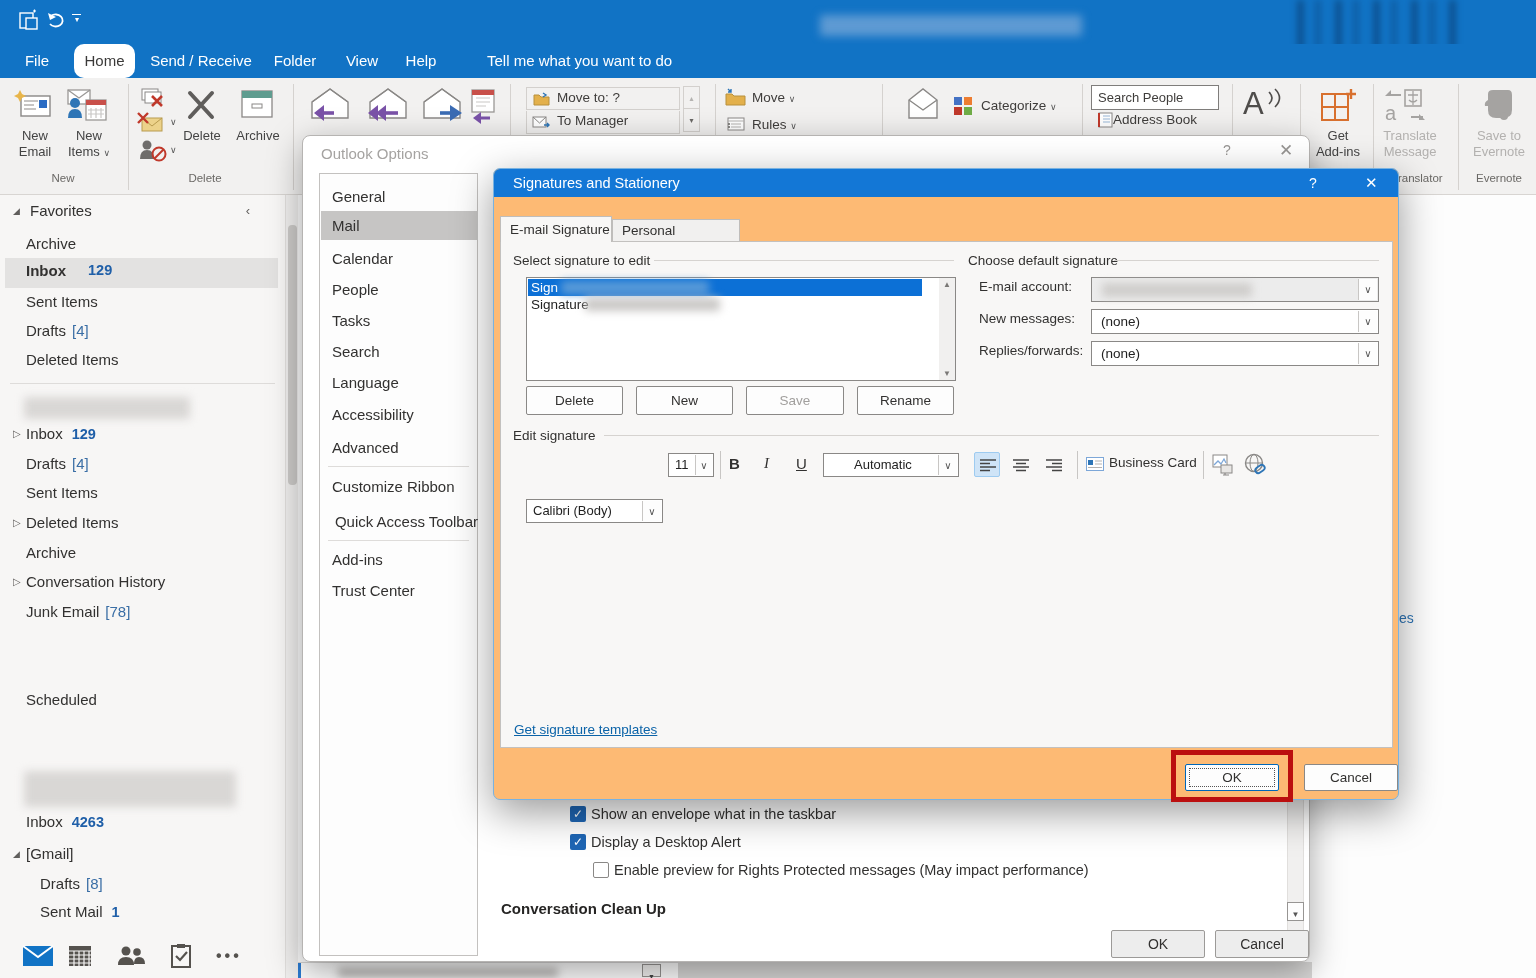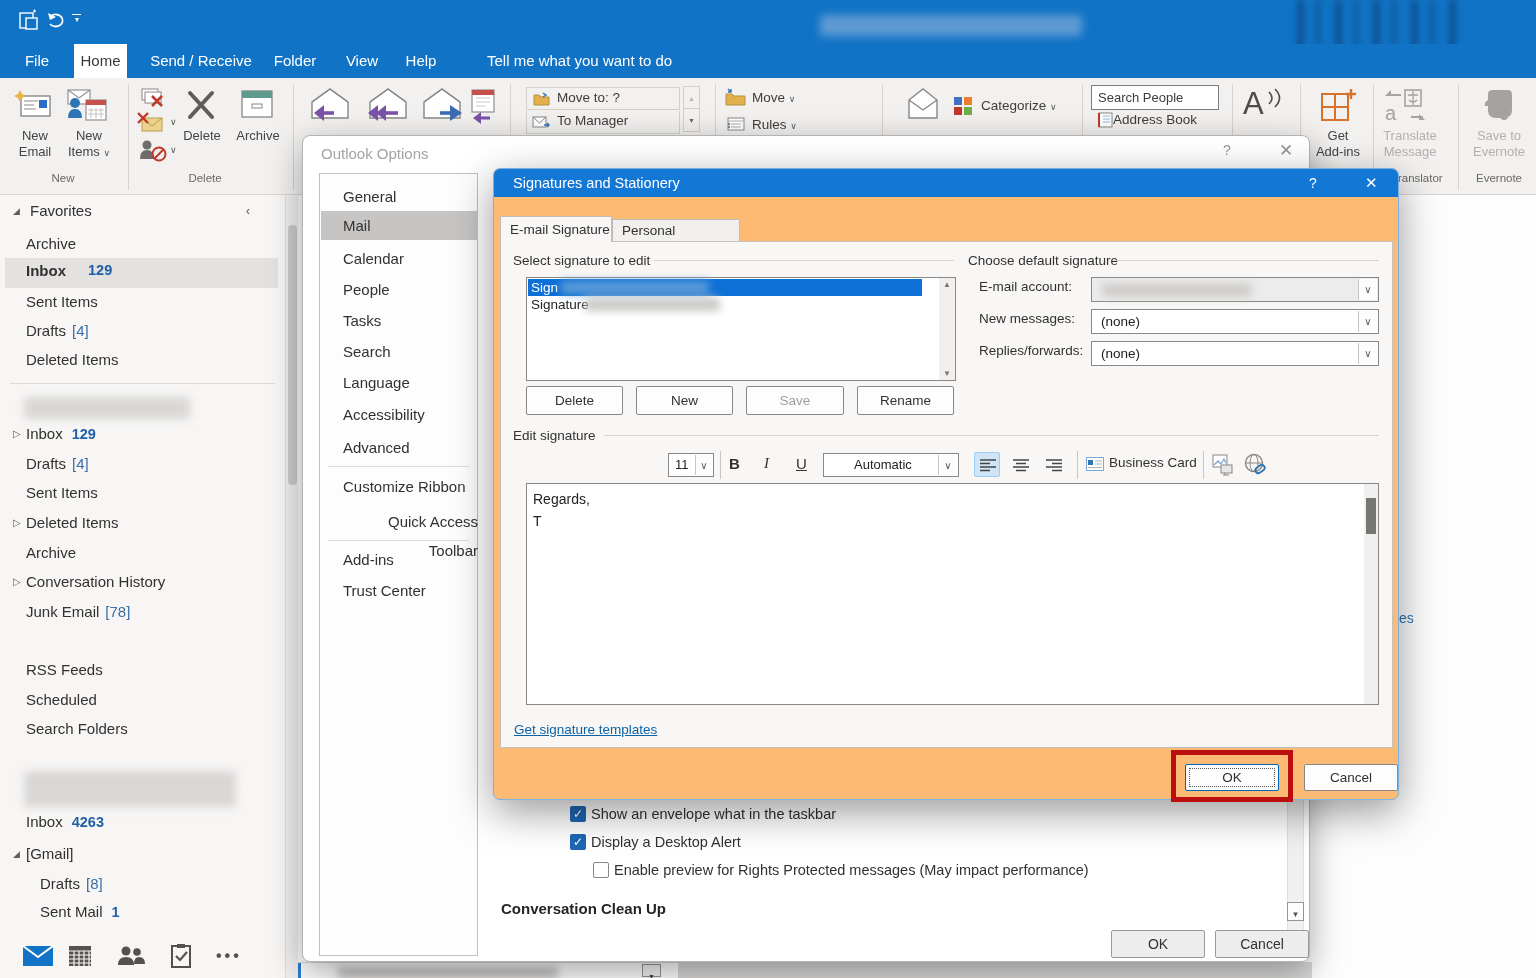--- a/index.html
+++ b/index.html
@@ -26,21 +26,21 @@
   .sarrow { position:absolute; left:13px; top:0; font-size:10px; color:#605e5c; }
   .bottomnav { position:absolute; left:0; top:740px; width:285px; height:43px; }
   
   .btn { position:absolute; background:#fdfdfd; border:1px solid #8a8886; font-size:13.5px; color:#323130; text-align:center; border-radius:2px; }
   .combo { position:absolute; background:#fff; border:1px solid #8a8886; font-size:13.5px; color:#222; }
   .combo .cbox { position:absolute; right:1px; top:1px; bottom:1px; width:19px; background:#fdfdfd; border-left:1px solid #c8c6c4; text-align:center; }
   .cbox span { font-size:10px; color:#555; line-height:21px; }
   .hdrline { position:absolute; height:1px; background:#d6d3d0; }
   
   .options { left:302px; top:135px; width:1008px; height:827px; background:#fff; border:1px solid #b6b4b2; border-radius:8px; box-shadow:0 10px 34px rgba(0,0,0,0.35); }
-  .navitem { position:absolute; left:1px; width:157px; height:29px; line-height:29px; padding-left:22px; font-size:15px; color:#323130; }
+  .navitem { position:absolute; left:1px; width:157px; height:29px; line-height:29px; padding-left:11px; font-size:15px; color:#323130; }
   .checkrow { position:absolute; font-size:14.5px; color:#323130; height:18px; line-height:18px; }
   .cb { position:absolute; width:16px; height:16px; border-radius:2px; }
   .cb.on { background:#1e66b5; color:#fff; font-size:12px; text-align:center; line-height:16px; }
   .cb.off { background:#fff; border:1px solid #8a8886; }
   .graybtn { position:absolute; background:#ededed; border:1px solid #9c9a98; border-radius:2px; font-size:14px; color:#323130; text-align:center; }
   
   .sig { left:493px; top:168px; width:906px; height:632px; background:#fdba74; border:1px solid #79b2e0; border-radius:7px; box-shadow:0 12px 40px rgba(0,0,0,0.4); }
   .sigtitle { position:absolute; left:0; top:0; width:904px; height:28px; background:#1377d6; border-radius:6px 6px 0 0; }
   .lbl { position:absolute; font-size:13.5px; color:#323130; }
   .alignbtn { position:absolute; width:26px; height:25px; border:1px solid transparent; border-radius:2px; }
@@ -65,21 +65,21 @@
     <div class="abs" style="left:72px;top:14px;width:10px;">
       <div style="border-top:1.5px solid #fff;width:9px;"></div>
       <div style="color:#fff;font-size:8px;line-height:9px;text-align:center;">▾</div>
     </div>
     <div class="abs blurblock" style="left:820px;top:15px;width:262px;height:21px;background:#5e9ad3;"></div>
     <div class="abs" style="left:1297px;top:0;width:166px;height:57px;filter:blur(3px);background:repeating-linear-gradient(90deg, rgba(9,56,105,0.55) 0 7px, rgba(17,115,197,0) 7px 18px, rgba(9,56,105,0.35) 18px 24px, rgba(17,115,197,0) 24px 38px);"></div>
   </div>
 
   <div class="abs tabrow">
     <div class="tab" style="left:14px;width:46px;">File</div>
-    <div class="tab active" style="left:74px;width:53px;">Home</div>
+    <div class="tab active" style="left:74px;width:61px;border-radius:10px;">Home</div>
     <div class="tab" style="left:146px;width:110px;">Send / Receive</div>
     <div class="tab" style="left:264px;width:62px;">Folder</div>
     <div class="tab" style="left:336px;width:52px;">View</div>
     <div class="tab" style="left:396px;width:50px;">Help</div>
     <svg class="abs" style="left:464px;top:50px;" width="15" height="22" viewBox="0 0 15 22">
       <circle cx="7.5" cy="8" r="5.5" fill="none" stroke="#fff" stroke-width="1.4"></circle>
       <path d="M5 14 h5 M5.5 16.5 h4 M6 19 h3" stroke="#fff" stroke-width="1.2"></path>
     </svg>
     <div class="tab" style="left:487px;width:210px;text-align:left;">Tell me what you want to do</div>
   </div>
@@ -306,23 +306,21 @@
     <div class="abs" style="left:10px;top:188px;width:265px;height:1px;background:#dedcda;"></div>
     <div class="abs blurblock" style="left:24px;top:202px;width:166px;height:22px;background:#d9d7d5;"></div>
 
     <div class="srow" style="top:228px;"><span class="sarrow">▷</span><span style="margin-left:26px;">Inbox</span><span class="scount">129</span></div>
     <div class="srow" style="top:258px;"><span style="margin-left:26px;">Drafts</span><span class="sbracket">[4]</span></div>
     <div class="srow" style="top:287px;"><span style="margin-left:26px;">Sent Items</span></div>
     <div class="srow" style="top:317px;"><span class="sarrow">▷</span><span style="margin-left:26px;">Deleted Items</span></div>
     <div class="srow" style="top:347px;"><span style="margin-left:26px;">Archive</span></div>
     <div class="srow" style="top:376px;"><span class="sarrow">▷</span><span style="margin-left:26px;">Conversation History</span></div>
     <div class="srow" style="top:406px;"><span style="margin-left:26px;">Junk Email</span><span class="sbracket">[78]</span></div>
-    <div class="srow" style="top:464px;"><span style="margin-left:26px;">RSS Feeds</span></div>
     <div class="srow" style="top:494px;"><span style="margin-left:26px;">Scheduled</span></div>
-    <div class="srow" style="top:523px;"><span style="margin-left:26px;">Search Folders</span></div>
     <div class="abs blurblock" style="left:24px;top:576px;width:212px;height:36px;background:#d9d7d5;"></div>
 
     <div class="srow" style="top:616px;"><span style="margin-left:26px;">Inbox</span><span class="scount">4263</span></div>
     <div class="srow" style="top:648px;"><span class="sarrow" style="font-size:9px;">◢</span><span style="margin-left:26px;">[Gmail]</span></div>
     <div class="srow" style="top:678px;"><span style="margin-left:40px;">Drafts</span><span class="sbracket">[8]</span></div>
     <div class="srow" style="top:706px;"><span style="margin-left:40px;">Sent Mail</span><span class="scount">1</span></div>
 
     <div class="bottomnav">
       <svg class="abs" style="left:22px;top:10px;" width="32" height="22" viewBox="0 0 32 22">
         <rect x="1" y="1" width="30" height="20" fill="#1173c5"></rect>
@@ -504,26 +502,20 @@
       <rect x="9" y="11" width="11" height="8" fill="#e8e6e4" stroke="#8a8886"></rect>
       <path d="M13 19 v2 M11 21 h6" stroke="#8a8886" stroke-width="1.2"></path>
     </svg>
     <svg class="abs" style="left:750px;top:284px;" width="23" height="23" viewBox="0 0 23 23">
       <circle cx="10" cy="10" r="8.5" fill="none" stroke="#8a8886" stroke-width="1.4"></circle>
       <ellipse cx="10" cy="10" rx="4" ry="8.5" fill="none" stroke="#8a8886"></ellipse>
       <path d="M2 10 h16" stroke="#8a8886"></path>
       <rect x="11" y="13" width="10" height="6" rx="3" fill="none" stroke="#2e75b6" stroke-width="1.8" transform="rotate(-35 16 16)"></rect>
     </svg>
 
-    <div class="abs" style="left:32px;top:314px;width:853px;height:222px;background:#fff;border:1px solid #8a8886;">
-      <div style="position:absolute;left:6px;top:4px;font-size:14px;color:#222;line-height:22px;"><span>Regards,</span><br><span>T</span></div>
-      <div style="position:absolute;right:0;top:0;width:14px;height:220px;background:#f1f0ef;">
-        <div style="position:absolute;left:2px;top:14px;width:10px;height:36px;background:#787672;"></div>
-      </div>
-    </div>
     <div class="abs" style="left:20px;top:553px;font-size:13.5px;color:#0b63a8;text-decoration:underline;">Get signature templates</div>
 
     <div class="abs" style="left:691px;top:595px;width:94px;height:27px;background:#fdfdfd;border:1px solid #0067b8;border-radius:2px;">
       <div style="position:absolute;left:3px;top:3px;right:3px;bottom:3px;border:1px dotted #555;"></div>
       <div style="text-align:center;font-size:13.5px;color:#323130;line-height:25px;">OK</div>
     </div>
     <div class="btn" style="left:810px;top:595px;width:94px;height:27px;line-height:25px;">Cancel</div>
   </div>
 
   <div class="abs redbox"></div>

